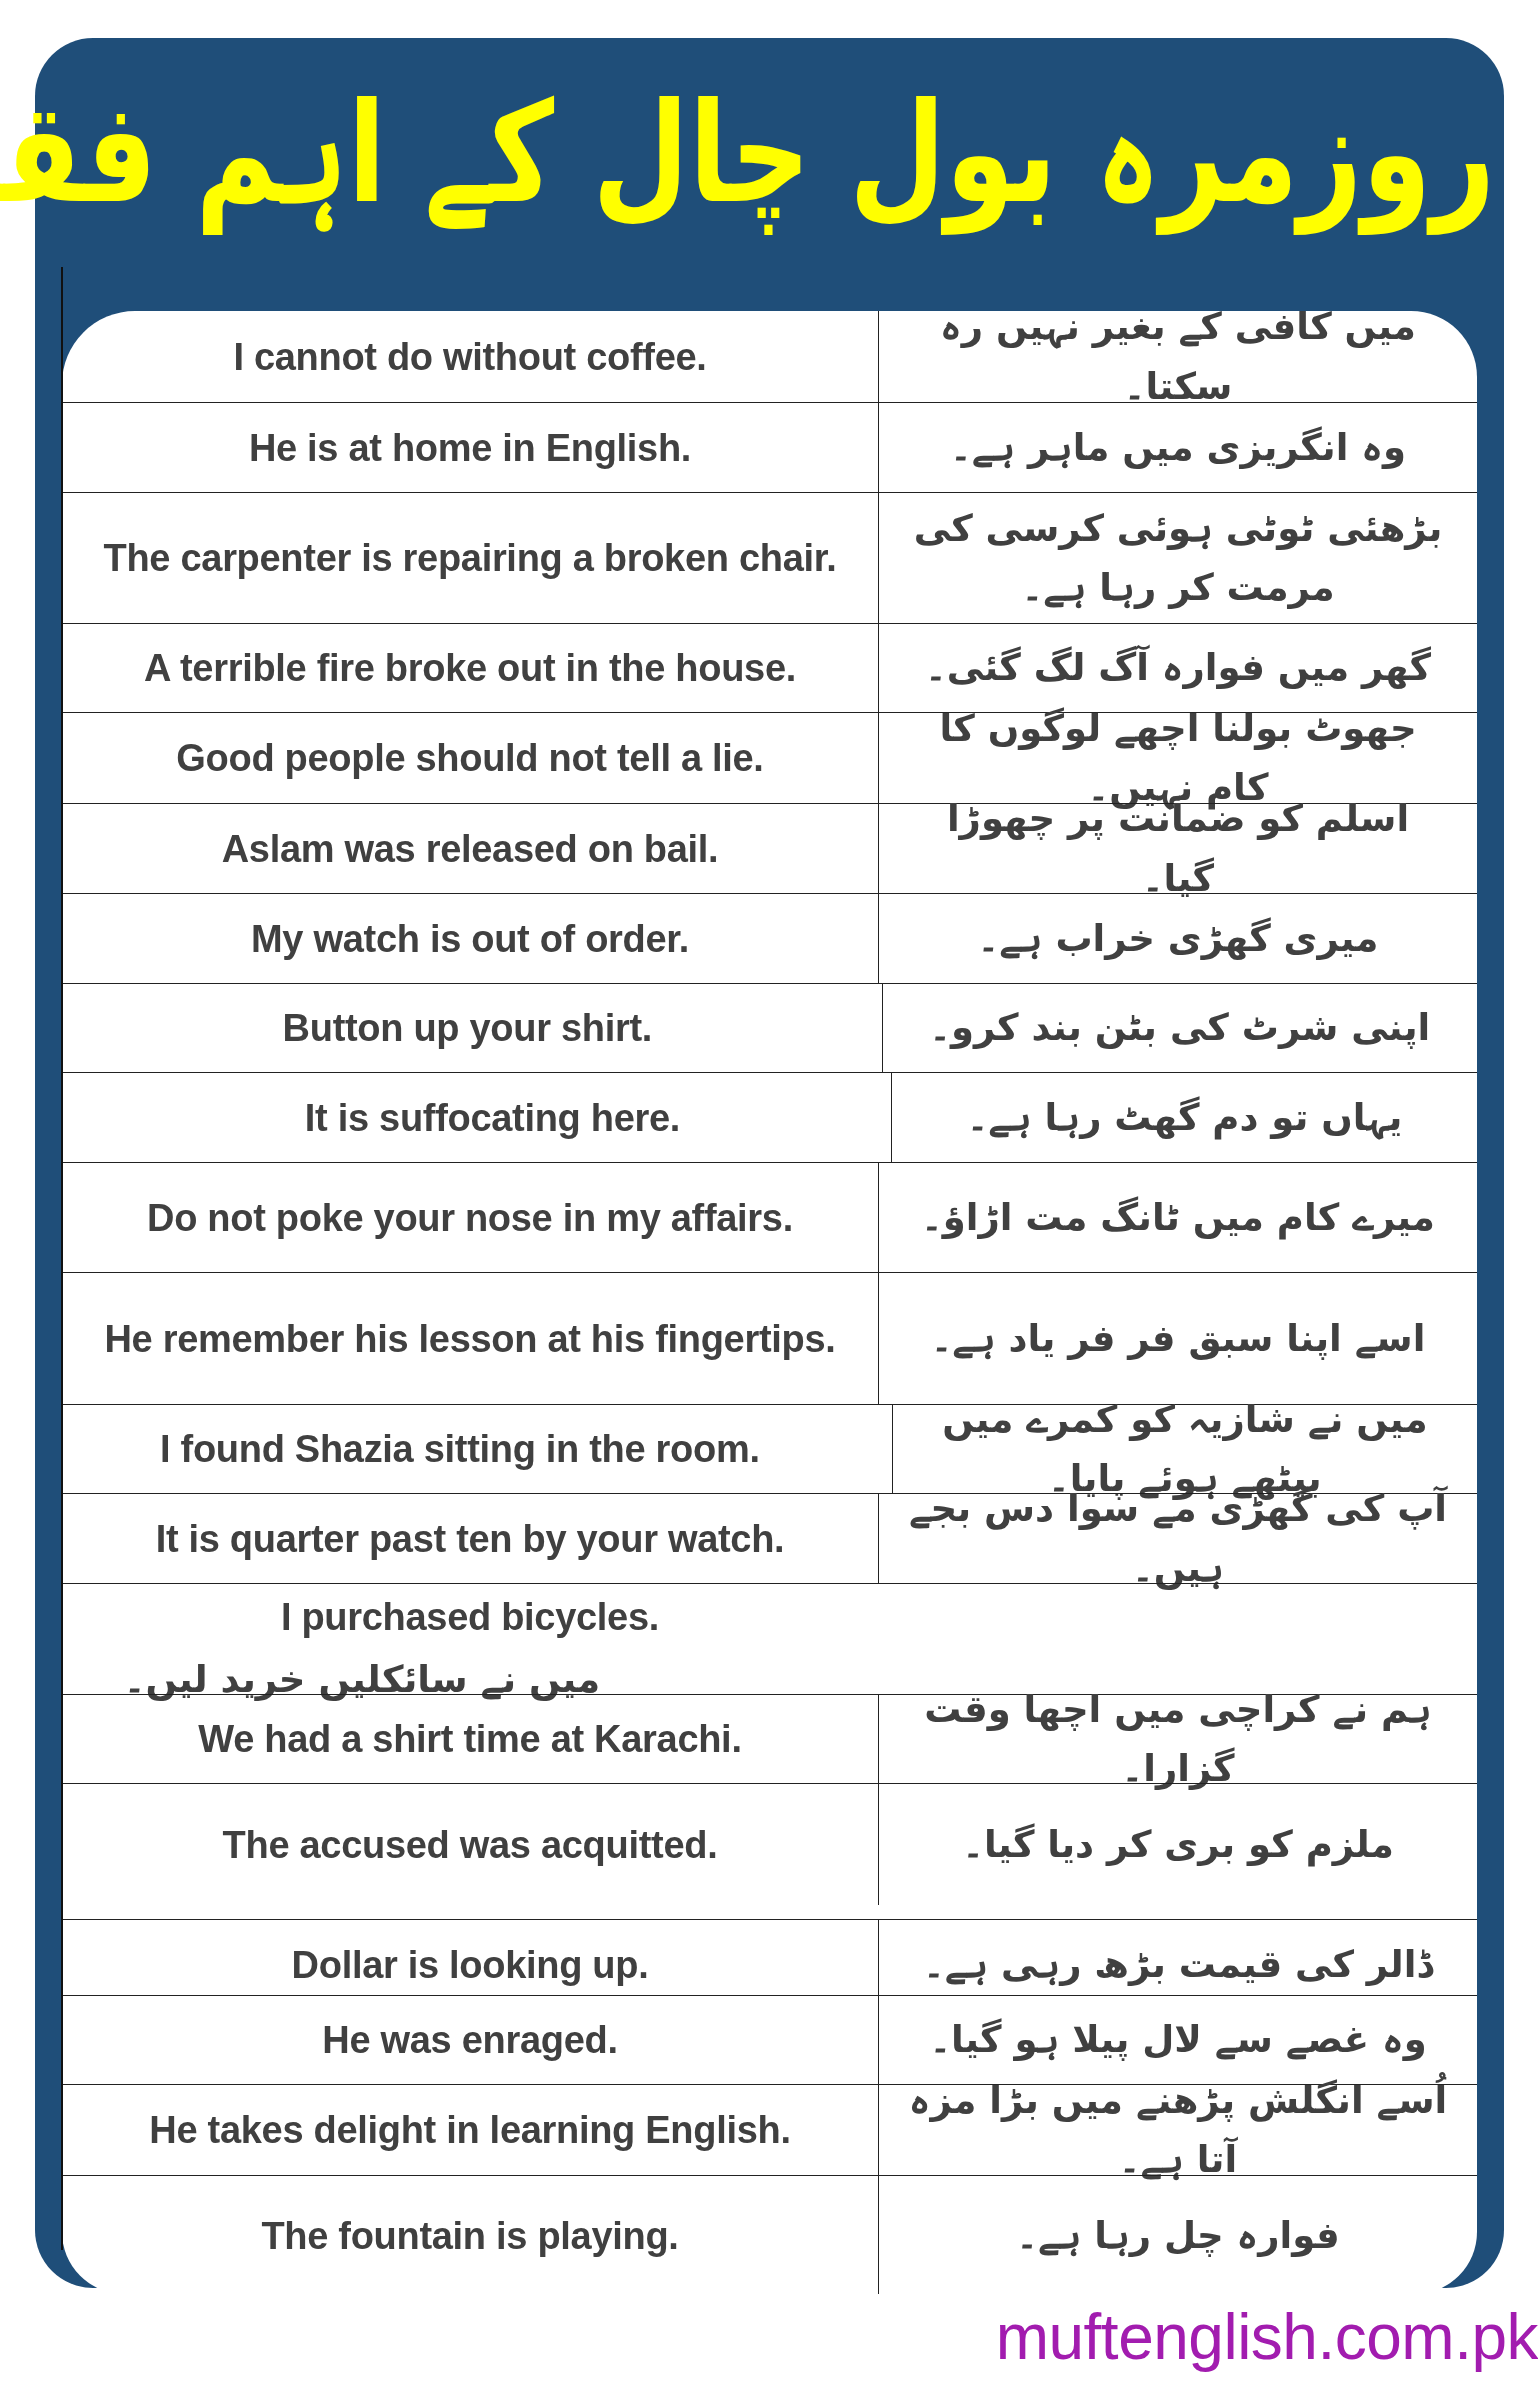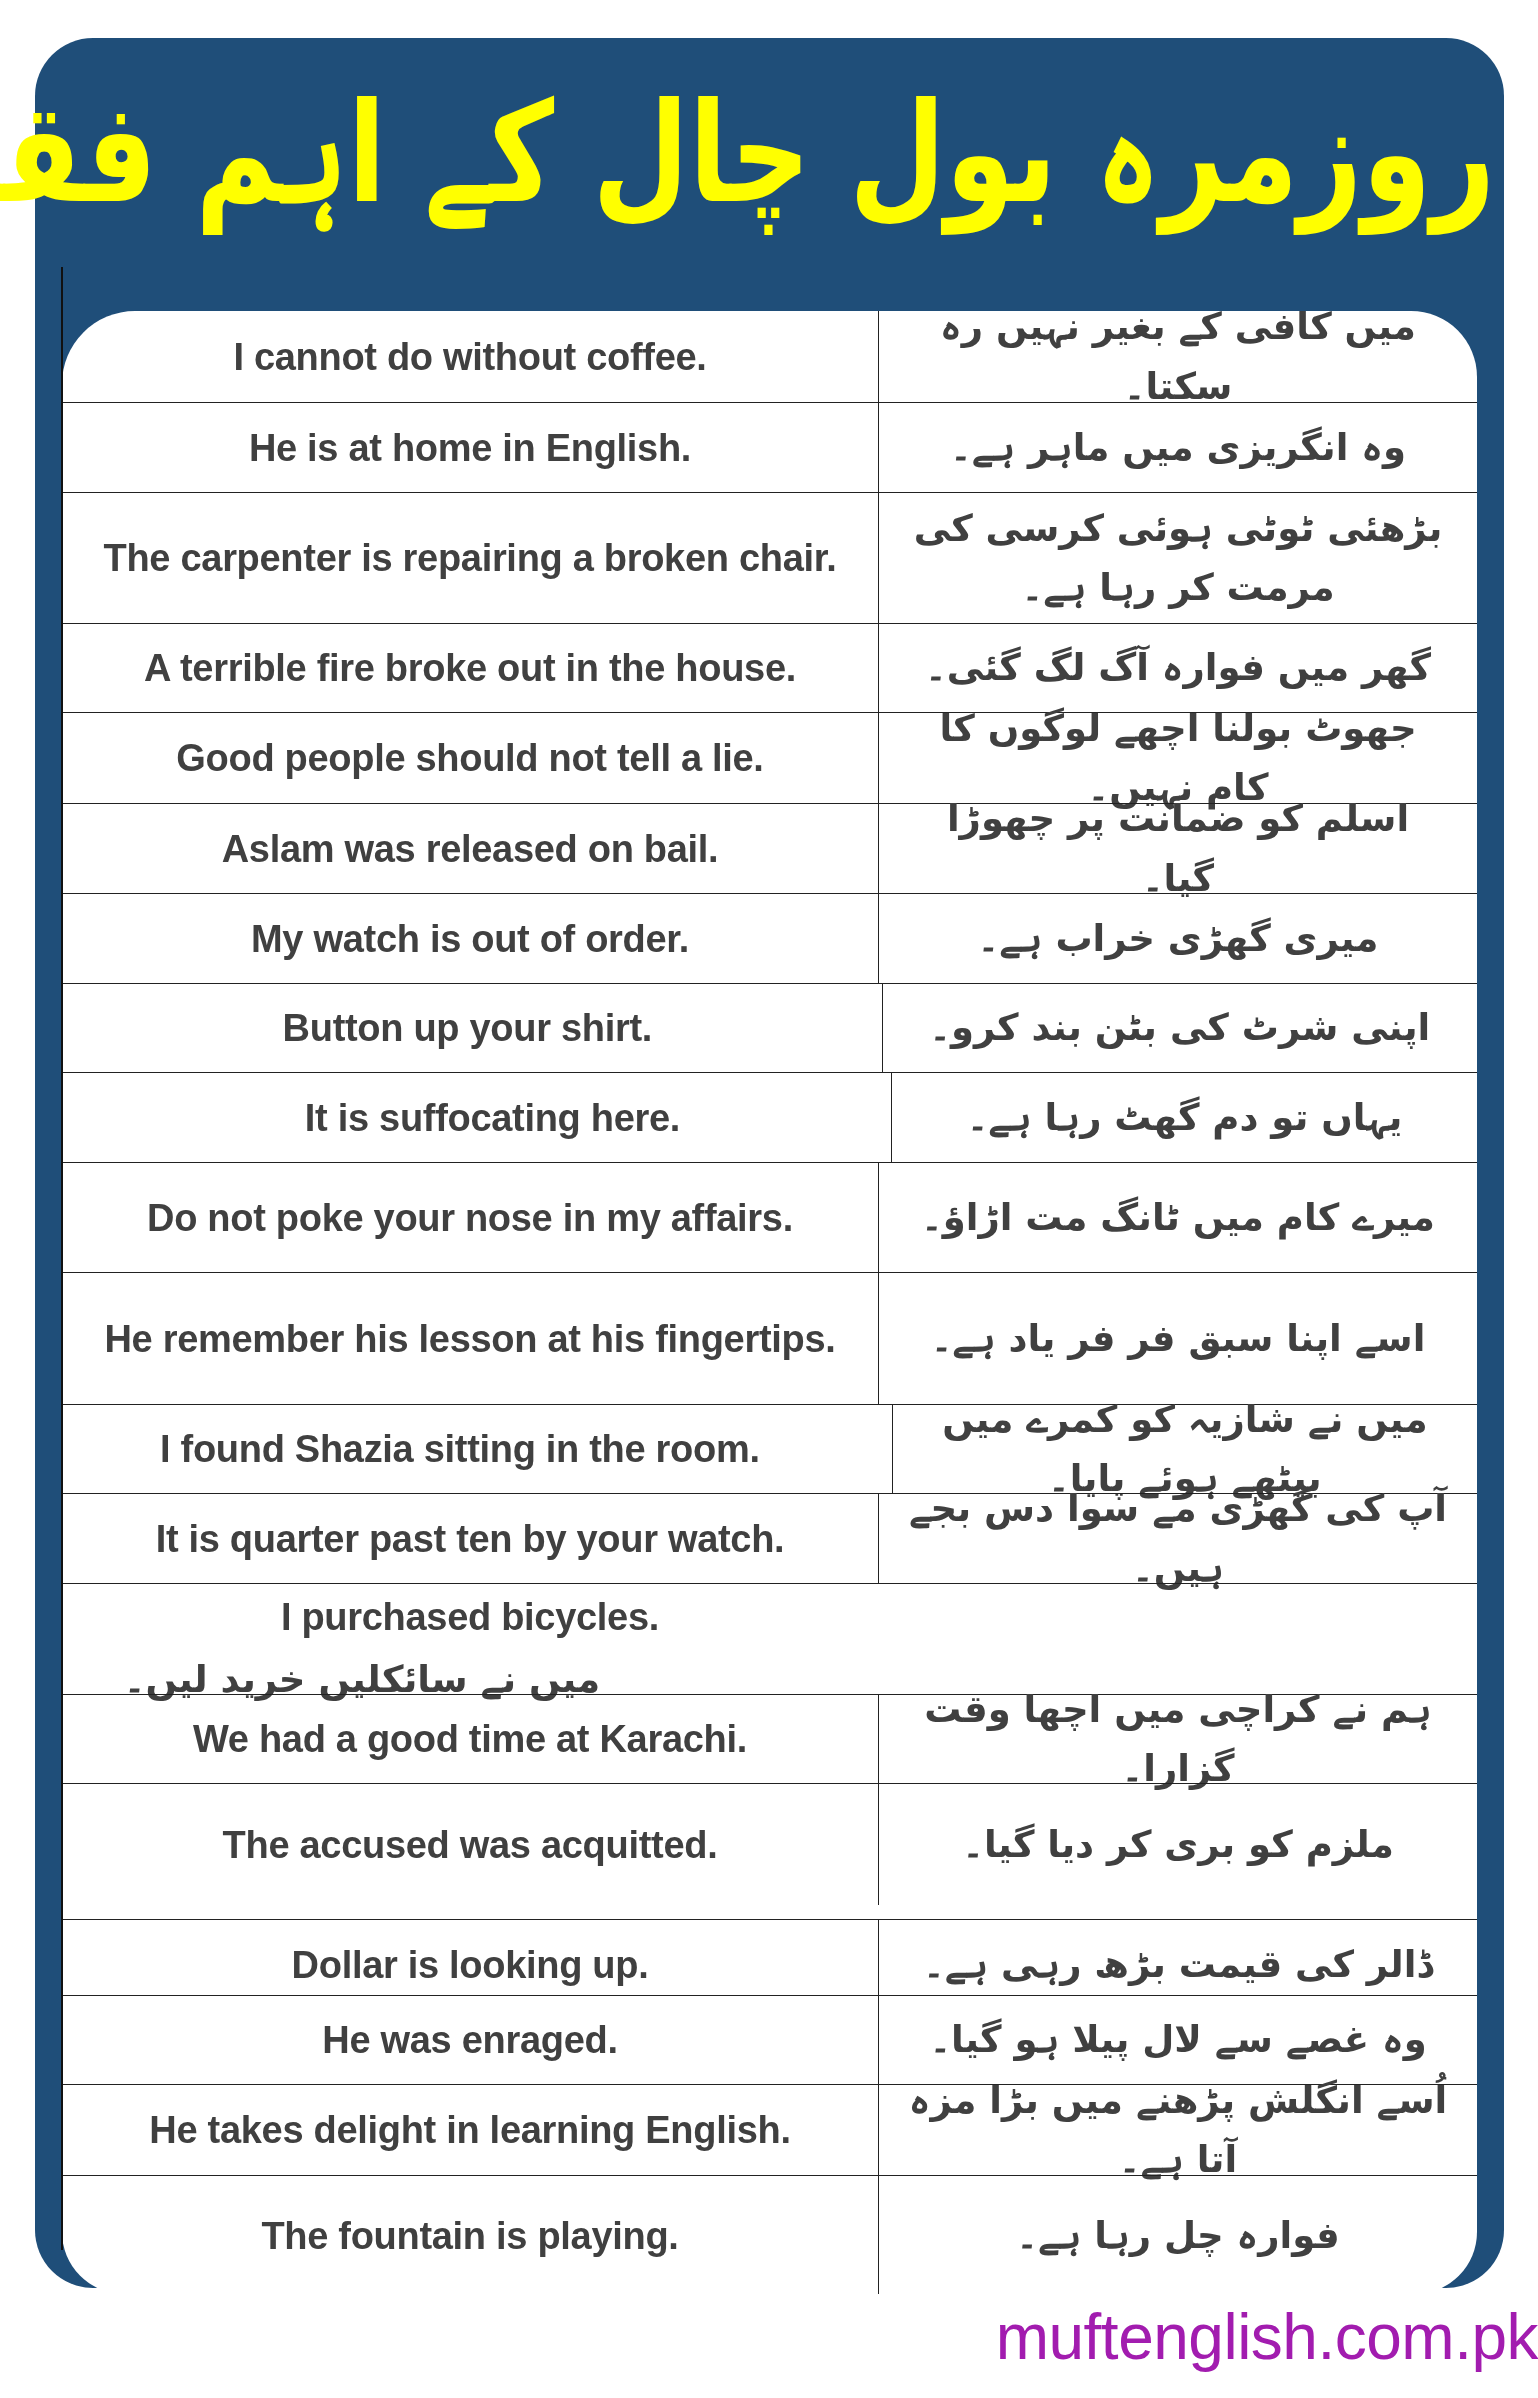--- a/index.html
+++ b/index.html
@@ -196,21 +196,21 @@
   </div>
   <div class="row bordered" style="top:1182px;height:90px;">
     <div class="cell cell-en">It is quarter past ten by your watch.</div>
     <div class="cell cell-ur">آپ کی گھڑی مے سوا دس بجے ہیں۔</div>
   </div>
   <div class="row bordered" style="top:1272px;height:111px;flex-direction:column;">
     <div class="cell cell-en">I purchased bicycles.</div>
     <div class="cell cell-ur">میں نے سائکلیں خرید لیں۔</div>
   </div>
   <div class="row bordered" style="top:1383px;height:89px;">
-    <div class="cell cell-en">We had a good time at Karachi.</div>
+    <div class="cell cell-en">We had a shirt time at Karachi.</div>
     <div class="cell cell-ur">ہم نے کراچی میں اچھا وقت گزارا۔</div>
   </div>
   <div class="row bordered" style="top:1472px;height:122px;">
     <div class="cell cell-en">The accused was acquitted.</div>
     <div class="cell cell-ur">ملزم کو بری کر دیا گیا۔</div>
   </div>
   <div class="row bordered" style="top:1608px;height:90px;justify-content:space-between;">
     <div class="cell cell-en">Dollar is looking up.</div>
     <div class="cell cell-ur">ڈالر کی قیمت بڑھ رہی ہے۔</div>
   </div>

